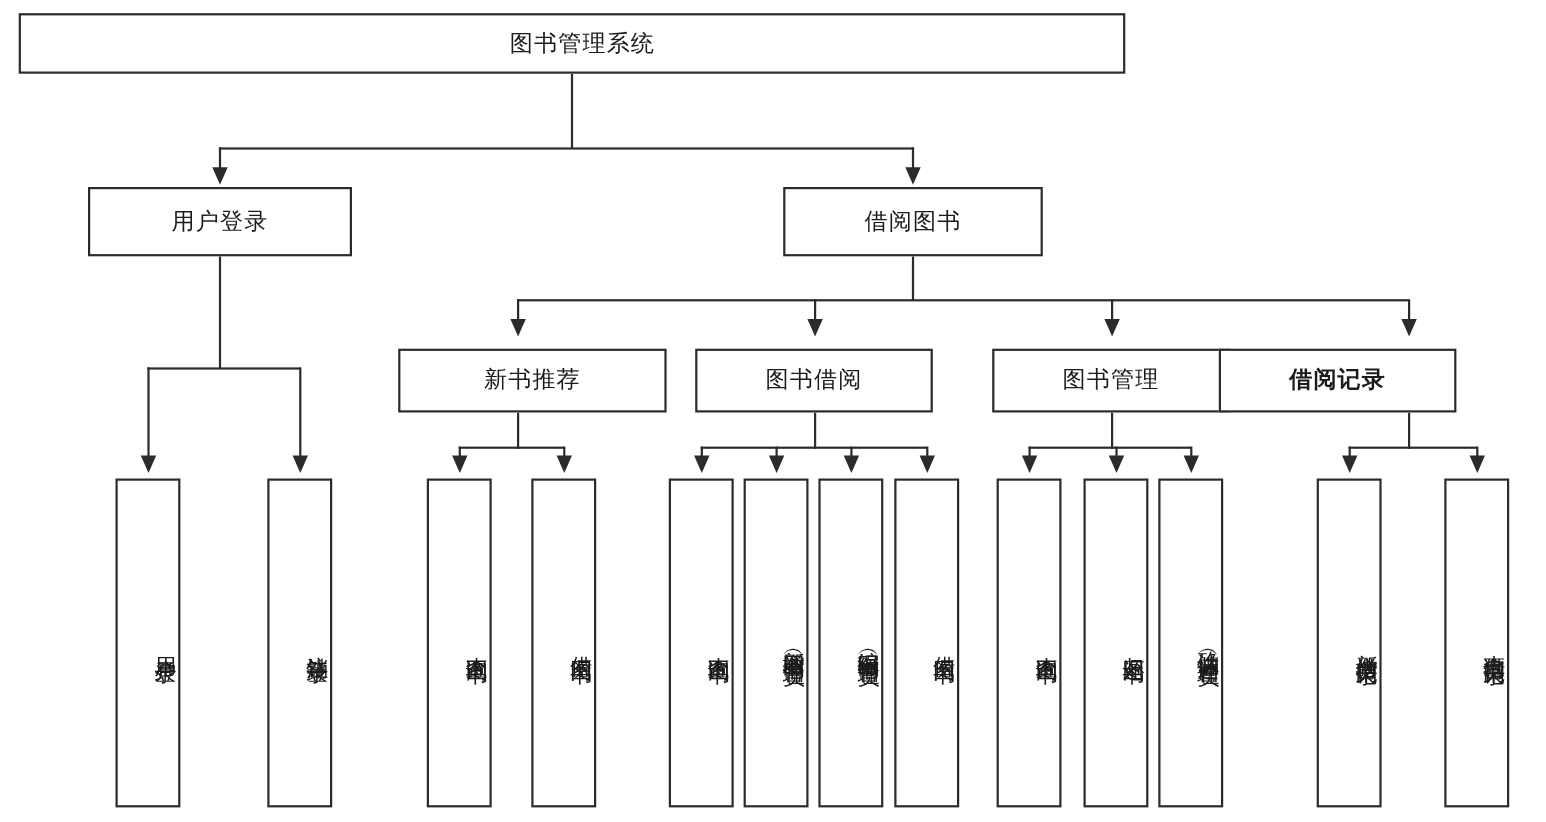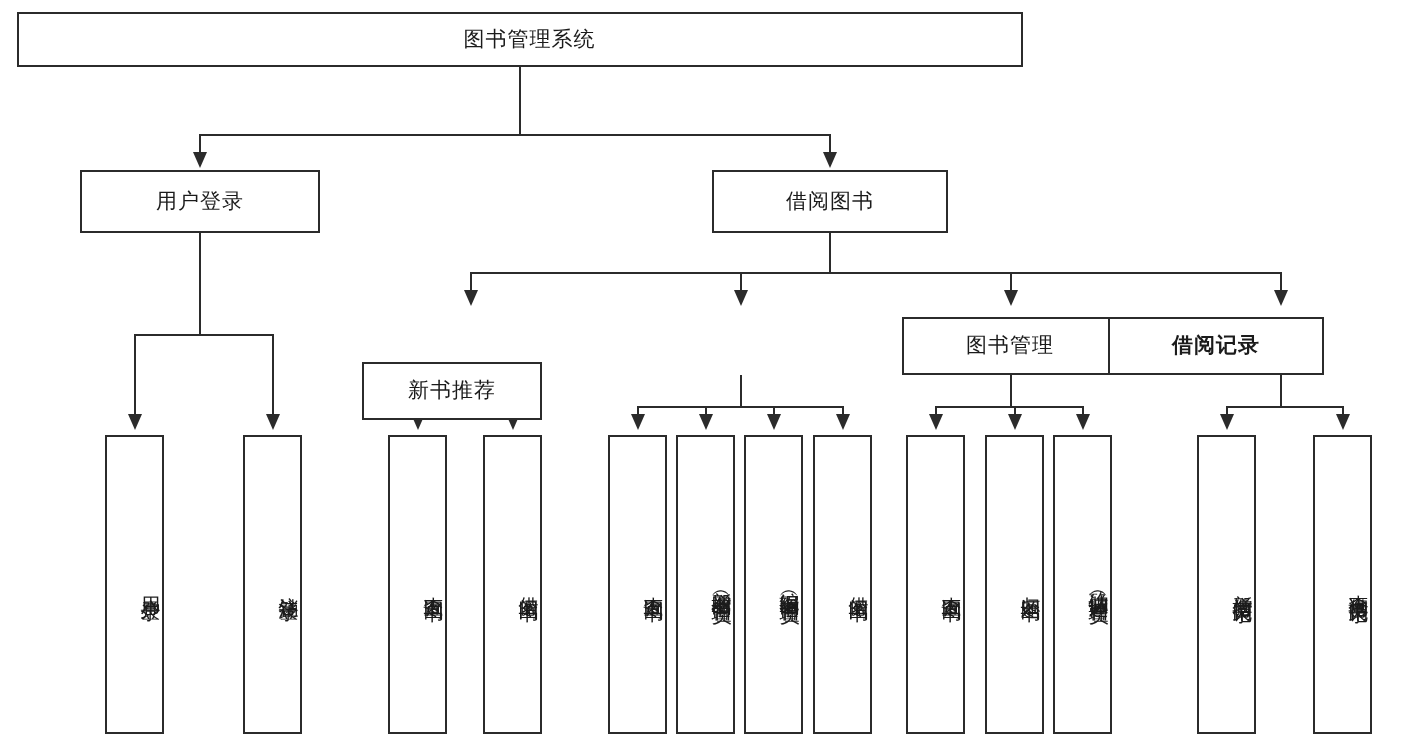--- a/index.html
+++ b/index.html
@@ -141,24 +141,27 @@
   </div>
 
   <div class="node horiz" style="left:80px; top:170px; width:240px; height:63px;">
     <span>用户登录</span>
   </div>
 
   <div class="node horiz" style="left:712px; top:170px; width:236px; height:63px;">
     <span>借阅图书</span>
   </div>
 
-  <div class="node horiz" style="left:362px; top:317px; width:180px; height:58px;margin-top:45px;">
+  <div class="node horiz" style="left:362px; top:317px; width:244px; height:58px;">
     <span>新书推荐</span>
   </div>
 
+  <div class="node horiz" style="left:632px; top:317px; width:216px; height:58px;">
+    <span>图书借阅</span>
+  </div>
 
   <div class="node horiz" style="left:902px; top:317px; width:216px; height:58px;">
     <span>图书管理</span>
   </div>
 
   <div class="node horiz" style="left:1108px; top:317px; width:216px; height:58px;font-weight:bold;">
     <span>借阅记录</span>
   </div>
 
   <div class="node vert" style="left:105px; top:435px; width:59px; height:299px;">

